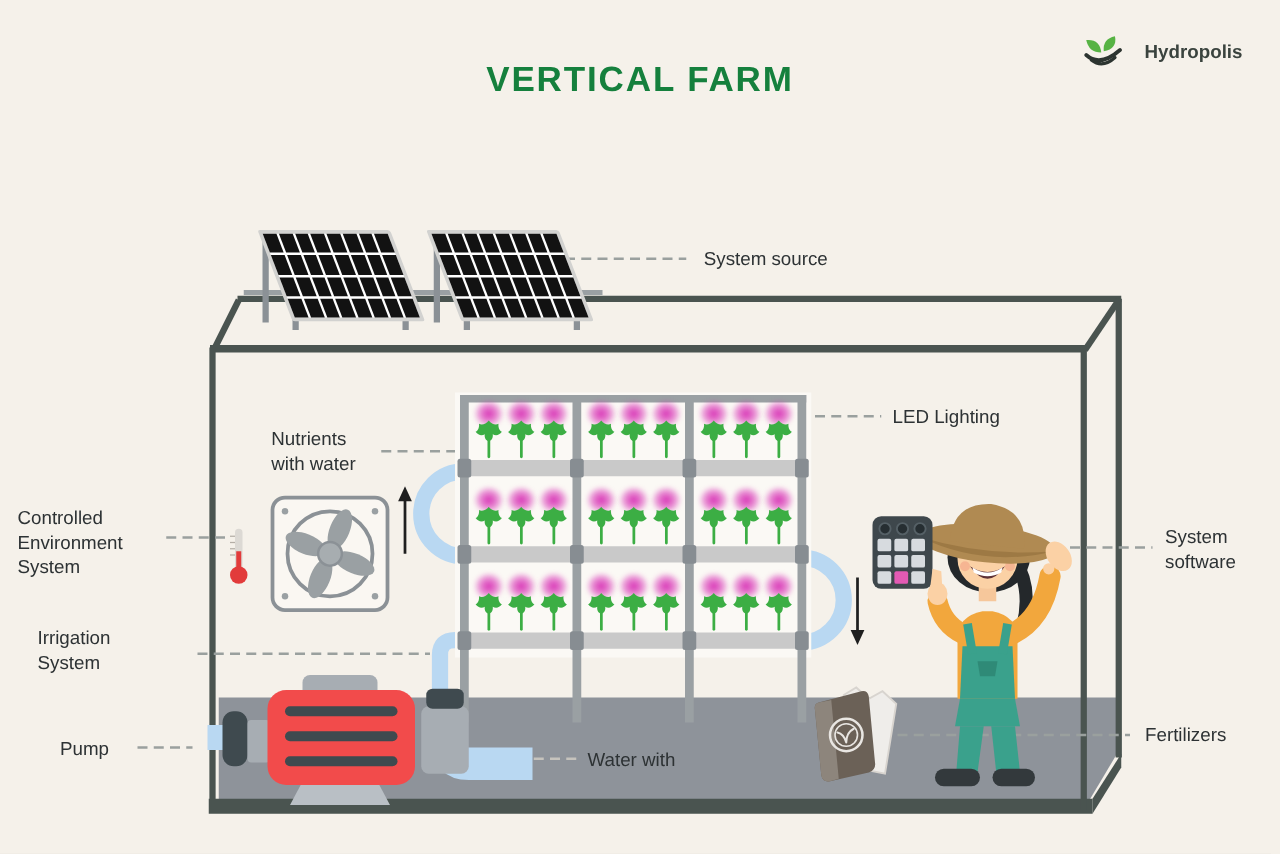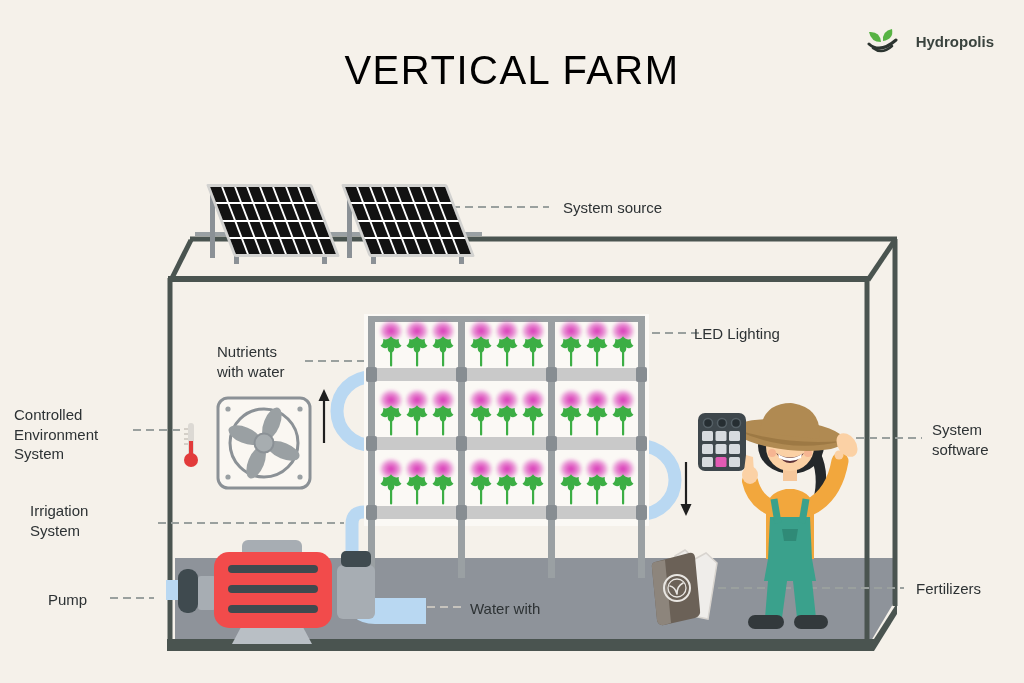--- a/index.html
+++ b/index.html
@@ -1,21 +1,21 @@
 <!DOCTYPE html>
 <html><head>
 <meta charset="utf-8">
 <style>
   html,body{margin:0;padding:0;}
   body{font-family:"Liberation Sans",sans-serif;background:#e9e5df;}
   .canvas{position:relative;width:1024px;height:683px;background:#f5f1ea;overflow:hidden;}
 
   
   .title-block{position:absolute;left:0;top:48px;width:1024px;text-align:center;}
-  .title-main{font-size:40px;font-weight:400;letter-spacing:1.5px;color:#000000;}
+  .title-main{font-size:28px;font-weight:700;letter-spacing:1.5px;color:#15803d;}
   .title-sub{font-size:27px;font-weight:400;color:#1c1c1c;margin-top:8px;}
 
   
   .logo{position:absolute;right:30px;top:28px;display:flex;align-items:center;gap:16px;}
   .logo-text{font-size:15px;font-weight:700;color:#3a433e;}
 
   
   .label{position:absolute;font-size:15px;color:#2d3234;white-space:pre-line;line-height:1.3;}
 
   
@@ -438,21 +438,21 @@
         <div></div>
         <div></div>
         <div></div>
         <div></div>
         <div></div>
         <div></div>
       </div>
   </div>
 
   <div class="label" style="left:563px;top:198px">System source</div>
-  <div class="label" style="left:694px;top:324px">LED Lighting</div>
+  <div class="label" style="left:714px;top:324px">LED Lighting</div>
   <div class="label" style="left:217px;top:342px">Nutrients
 with water</div>
   <div class="label" style="left:14px;top:405px">Controlled
 Environment
 System</div>
   <div class="label" style="left:30px;top:501px">Irrigation
 System</div>
   <div class="label" style="left:48px;top:590px">Pump</div>
   <div class="label" style="left:470px;top:599px">Water with</div>
   <div class="label" style="left:932px;top:420px">System

